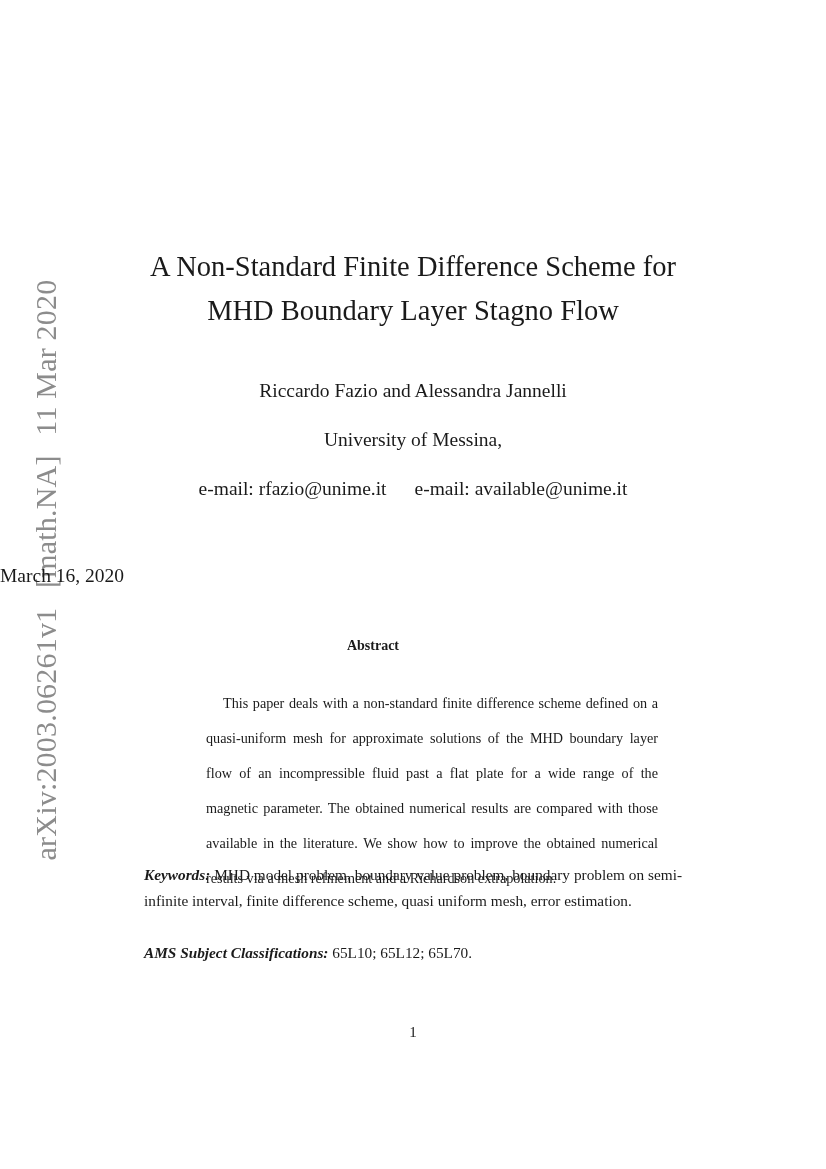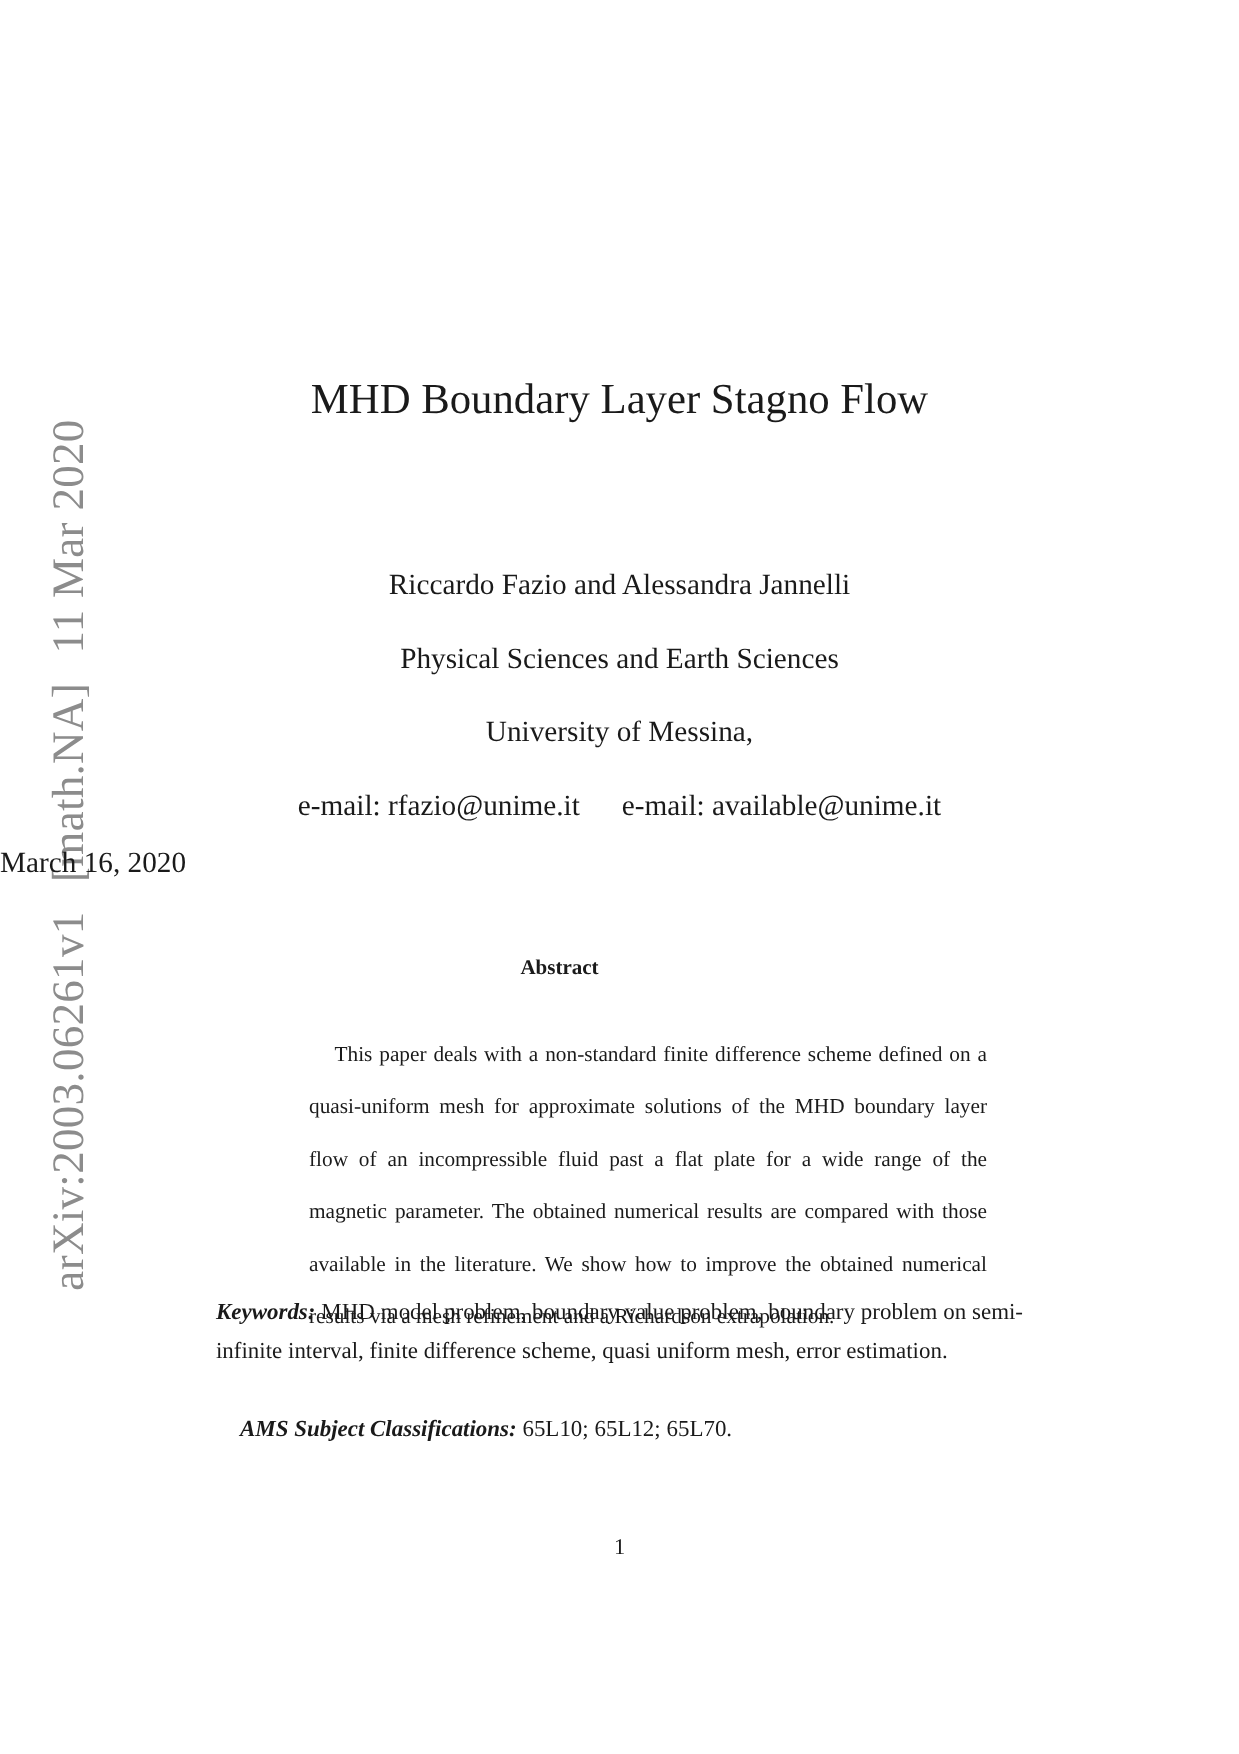--- a/index.html
+++ b/index.html
@@ -81,21 +81,21 @@
     left: 144px;
     width: 538px;
     top: 862px;
     font-size: 15.3px;
     line-height: 26px;
     text-align: justify;
     margin: 0;
   }
   .ams {
     position: absolute;
-    left: 160px;
+    left: 144px;
     width: 538px;
     top: 940px;
     font-size: 15.3px;
     line-height: 26px;
     margin: 0;
   }
   .label { font-weight: bold; font-style: italic; }
   .page-number {
     position: absolute;
     left: 0;
@@ -108,26 +108,26 @@
 </head>
 <body>
 
 <div class="arxiv-stamp">
   <span>arXiv:2003.06261v1</span>
   <span>[math.NA]</span>
   <span>11 Mar 2020</span>
 </div>
 
 <h1 class="title">
+  <div>A Non-Standard Finite Difference Scheme for</div>
   <div>MHD Boundary Layer Stagno Flow</div>
 </h1>
 
 <div class="affil">
   <div>Riccardo Fazio and Alessandra Jannelli</div>
-  <div>Physical Sciences and Earth Sciences</div>
   <div>University of Messina,</div>
   <div class="emails">
     <span>e-mail: rfazio@unime.it</span><span class="gap"></span><span>e-mail: available@unime.it</span>
   </div>
 </div>
 
 <div class="date">March 16, 2020</div>
 
 <div class="abstract-heading">Abstract</div>
 <p class="abstract-body">This paper deals with a non-standard finite difference scheme defined on a quasi-uniform mesh for approximate solutions of the MHD boundary layer flow of an incompressible fluid past a flat plate for a wide range of the magnetic parameter. The obtained numerical results are compared with those available in the literature. We show how to improve the obtained numerical results via a mesh refinement and a Richardson extrapolation.</p>

